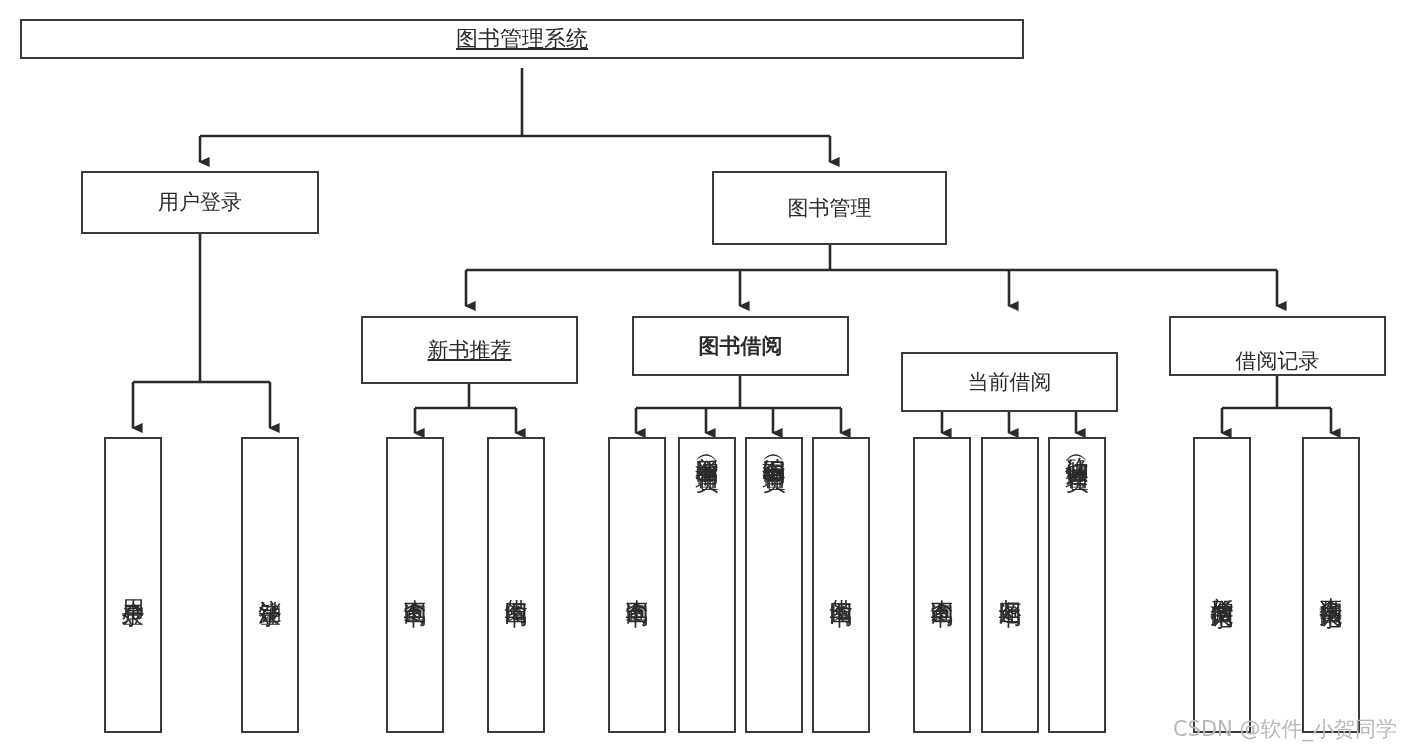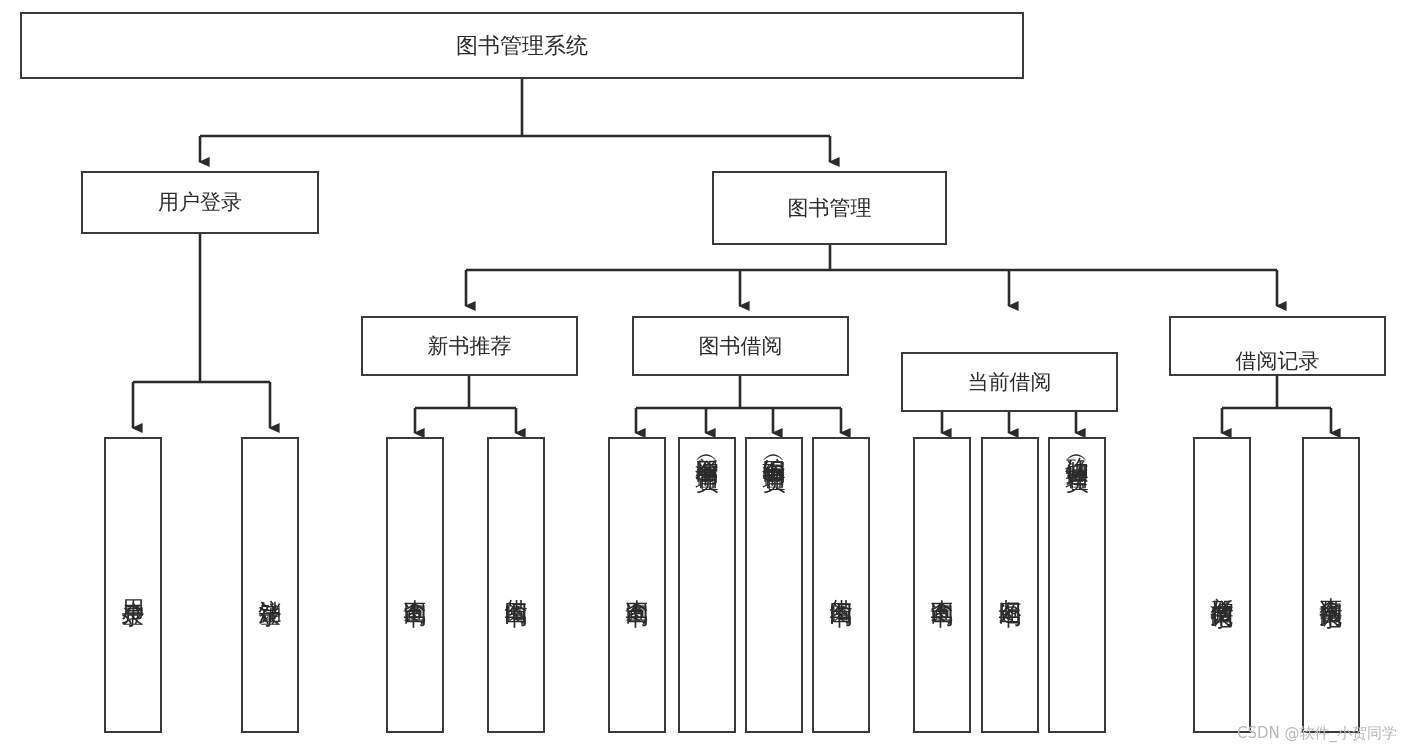--- a/index.html
+++ b/index.html
@@ -59,21 +59,21 @@
     letter-spacing: 2px;
     line-height: 1;
   }
   .node-v.center-v {
     align-items: center;
   }
   .watermark {
     position: absolute;
     right: 8px;
     bottom: 4px;
-    font-size: 15px;
+    font-size: 21px;
     color: #b8b8b8;
     white-space: nowrap;
     font-family: "DejaVu Sans", "Liberation Sans", sans-serif;
   }
 </style>
 </head>
 <body>
 
 <div id="diagram-root">
 
@@ -126,37 +126,37 @@
       <path d="M 1076 408 L 1076 433" marker-end="url(#arrowhead)"></path>
 
       <path d="M 1277 376 L 1277 408"></path>
       <path d="M 1222 408 L 1331 408"></path>
       <path d="M 1222 408 L 1222 433" marker-end="url(#arrowhead)"></path>
       <path d="M 1331 408 L 1331 433" marker-end="url(#arrowhead)"></path>
 
     </g>
   </svg>
 
-  <div class="node-box node-root" style="left:20px; top:12px; width:1004px; height:67px;">
+  <div class="node-box node-root" style="left:20px; top:19px; width:1004px; height:40px;text-decoration:underline;">
     <span class="node-label">图书管理系统</span>
   </div>
 
   <div class="node-box node-h" style="left:81px; top:171px; width:238px; height:63px;">
     <span class="node-label">用户登录</span>
   </div>
 
   <div class="node-box node-h" style="left:712px; top:171px; width:235px; height:74px;">
     <span class="node-label">图书管理</span>
   </div>
 
-  <div class="node-box node-h" style="left:361px; top:316px; width:217px; height:60px;">
+  <div class="node-box node-h" style="left:361px; top:316px; width:217px; height:68px;text-decoration:underline;">
     <span class="node-label">新书推荐</span>
   </div>
 
-  <div class="node-box node-h" style="left:632px; top:316px; width:217px; height:60px;">
+  <div class="node-box node-h" style="left:632px; top:316px; width:217px; height:60px;font-weight:bold;">
     <span class="node-label">图书借阅</span>
   </div>
 
   <div class="node-box node-h" style="left:901px; top:316px; width:217px; height:60px;margin-top:36px;">
     <span class="node-label">当前借阅</span>
   </div>
 
   <div class="node-box node-h" style="left:1169px; top:316px; width:217px; height:60px;align-items:flex-end;">
     <span class="node-label">借阅记录</span>
   </div>

